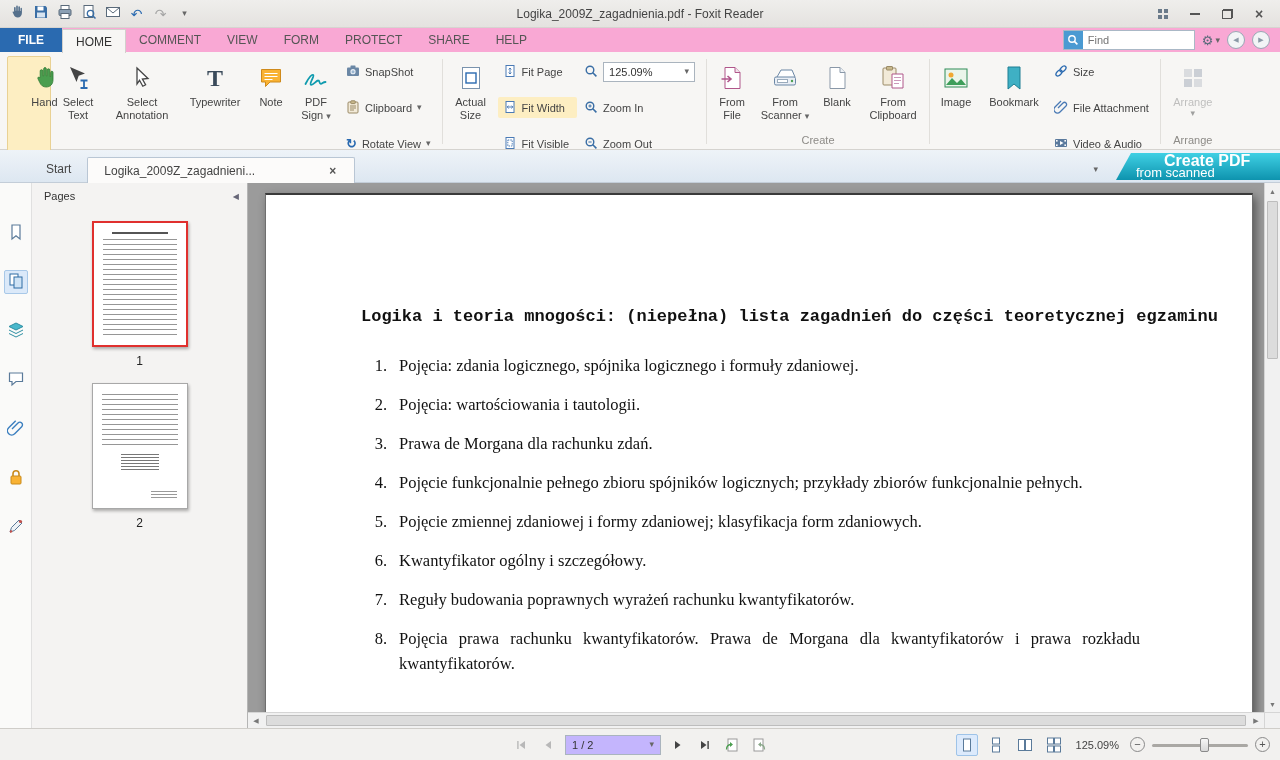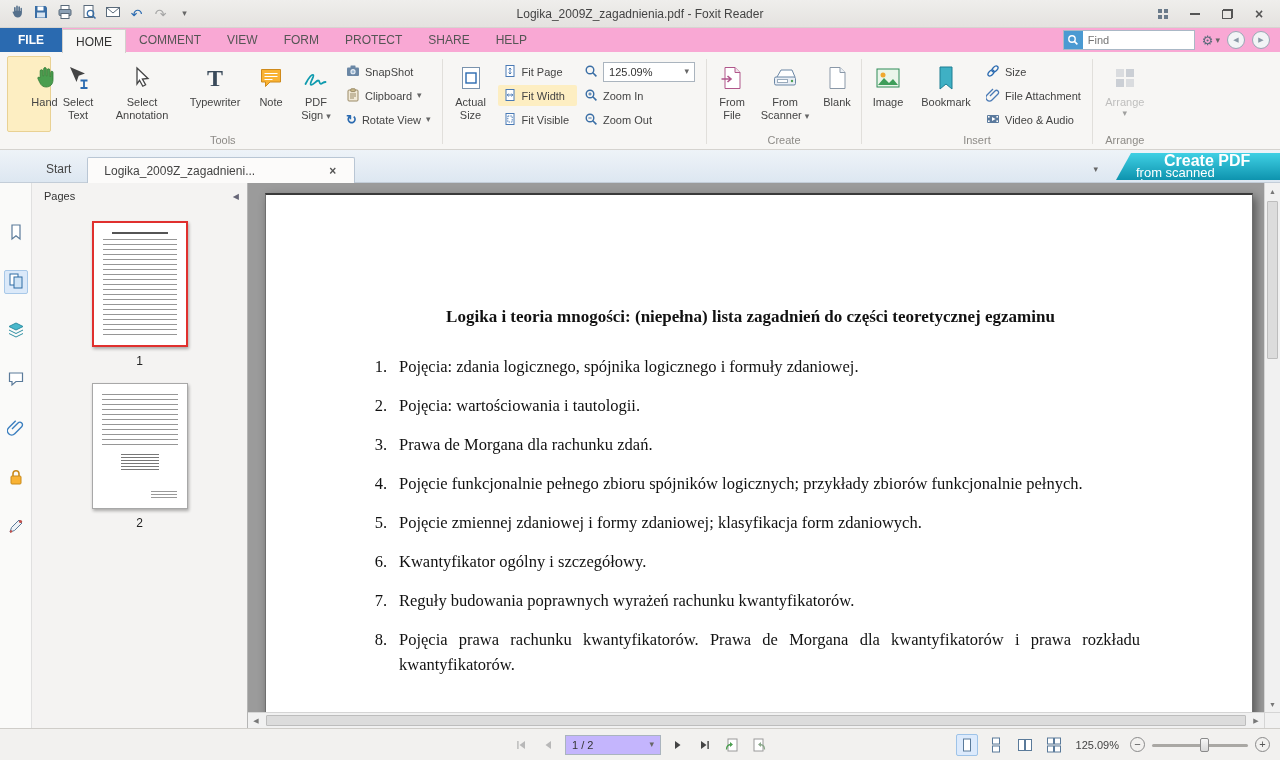--- a/index.html
+++ b/index.html
@@ -49,21 +49,21 @@
   .rgroup-label { height:17px; line-height:17px; text-align:center; font-size:11px; color:#8d8b87; }
   .rsep { width:1px; background:#e1dfdb; margin:5px 0; flex:none; }
   .rbtn { display:flex; flex-direction:column; align-items:center; padding:2px 3px; border:1px solid transparent;
           border-radius:2px; }
   .rbtn .ricon { height:32px; display:flex; align-items:center; justify-content:center; margin-top:3px; }
   .rlabel { font-size:11px; color:#444; text-align:center; line-height:13px; margin-top:2px; }
   .hl { background:#fdeec2; border-color:#e9d193;padding-left:34px; }
   .b-hand{width:44px} .b-seltext{width:50px} .b-selann{width:74px} .b-type{width:68px} .b-note{width:40px}
   .b-sign{width:46px} .b-actual{width:50px} .b-fromfile{width:44px} .b-fromscan{width:58px} .b-blank{width:42px}
   .b-fromclip{width:66px} .b-image{width:46px} .b-bookmark{width:66px} .b-arrange{width:58px}
-  .rcol { display:flex; flex-direction:column; gap:3px; padding-top:5px; }
+  .rcol { display:flex; flex-direction:column; gap:15px; padding-top:5px; }
   .rsmall { display:flex; align-items:center; gap:5px; height:21px; padding:0 7px 0 4px; border:1px solid transparent;
             font-size:11px; color:#444; border-radius:2px; white-space:nowrap; }
   .tglyph { font-family:"Liberation Serif",serif; font-size:24px; font-weight:bold; color:#3a4a5a; line-height:1; }
   .rot-glyph { font-size:13px; color:#2a6ab0; font-weight:bold; line-height:1; }
   .zcombo { width:92px; height:20px; background:#fff; border:1px solid #aab4be; display:flex; align-items:center;
             justify-content:space-between; padding:0 5px; font-size:11px; color:#333; }
   .disabled { opacity:.6; }
   .disabled .rlabel { color:#9a9a9a; }
 
   
@@ -105,21 +105,21 @@
               background:repeating-linear-gradient(to bottom,#969696 0 1px,transparent 1px 5px); }
   .t2-block { position:absolute; top:70px; left:28px; right:28px; height:16px;
               background:repeating-linear-gradient(to bottom,#777 0 1px,transparent 1px 3px); }
   .t2-sig { position:absolute; bottom:10px; right:10px; width:26px; height:7px;
             background:repeating-linear-gradient(to bottom,#999 0 1px,transparent 1px 3px); }
 
   .docarea { flex:1; position:relative; background:#9b9b9b; overflow:hidden; }
   .page { position:absolute; left:17px; right:27px; top:10px; bottom:-8px; background:#fff;
           border:1px solid #6f6f6f; border-top:2px solid #3a3a3a; box-shadow:3px 4px 9px rgba(0,0,0,.45);
           padding:112px 112px 0 95px; font-family:"Liberation Serif","DejaVu Serif",serif; color:#111; }
-  .doc-title { text-align:center; font-weight:bold; font-size:17px; margin-bottom:27px; white-space:nowrap; }
+  .doc-title { text-align:center; font-weight:bold; font-size:17px; margin-bottom:27px; white-space:nowrap;font-family:Liberation Mono, monospace; }
   .doc-item { display:flex; margin-bottom:14px; font-size:16.5px; line-height:25px; }
   .doc-num { width:26px; text-align:right; margin-right:12px; flex:none; }
   .doc-text { flex:1; text-align:justify; }
 
   .vscroll { position:absolute; top:0; right:0; bottom:16px; width:16px; background:#f1f1f1; border-left:1px solid #d5d5d5;
              display:flex; flex-direction:column; }
   .vs-btn { height:16px; display:flex; align-items:center; justify-content:center; font-size:7px; color:#777; flex:none; }
   .vs-track { flex:1; position:relative; }
   .vs-thumb { position:absolute; top:2px; left:2px; right:2px; height:158px; background:#dcdcdc; border:1px solid #bdbdbd; border-radius:1px; }
   .hscroll { position:absolute; left:0; right:16px; bottom:0; height:16px; background:#f1f1f1; border-top:1px solid #d5d5d5;
@@ -428,20 +428,31 @@
         </div>
         <div class="rbtn b-blank">
           <span class="ricon">
               <svg width="26" height="26" viewBox="0 0 26 26">
                 <path d="M6 2.5h10l5 5v16H6z" fill="#fff" stroke="#8a98a8"></path>
                 <path d="M16 2.5v5h5" fill="#eef2f6" stroke="#8a98a8"></path>
               </svg>
             </span>
           <span class="rlabel">Blank</span>
         </div>
+        <div class="rbtn b-fromclip">
+          <span class="ricon">
+              <svg width="26" height="26" viewBox="0 0 26 26">
+                <rect x="3" y="3" width="13" height="17" rx="1" fill="#f2ead8" stroke="#9a8a66"></rect>
+                <rect x="6.5" y="1.5" width="6" height="3.5" rx="0.5" fill="#c9b98c" stroke="#9a8a66"></rect>
+                <path d="M12 9h11v14H12z" fill="#fff" stroke="#b0568a"></path>
+                <path d="M14 12.5h7M14 15.5h7M14 18.5h5" stroke="#cc99bb"></path>
+              </svg>
+            </span>
+          <span class="rlabel">From Clipboard</span>
+        </div>
       </div>
       <div class="rgroup-label">Create</div>
     </div>
     <div class="rsep"></div>
 
     <div class="rgroup">
       <div class="rgroup-content">
         <div class="rbtn b-image">
           <span class="ricon">
               <svg width="26" height="26" viewBox="0 0 26 26">

